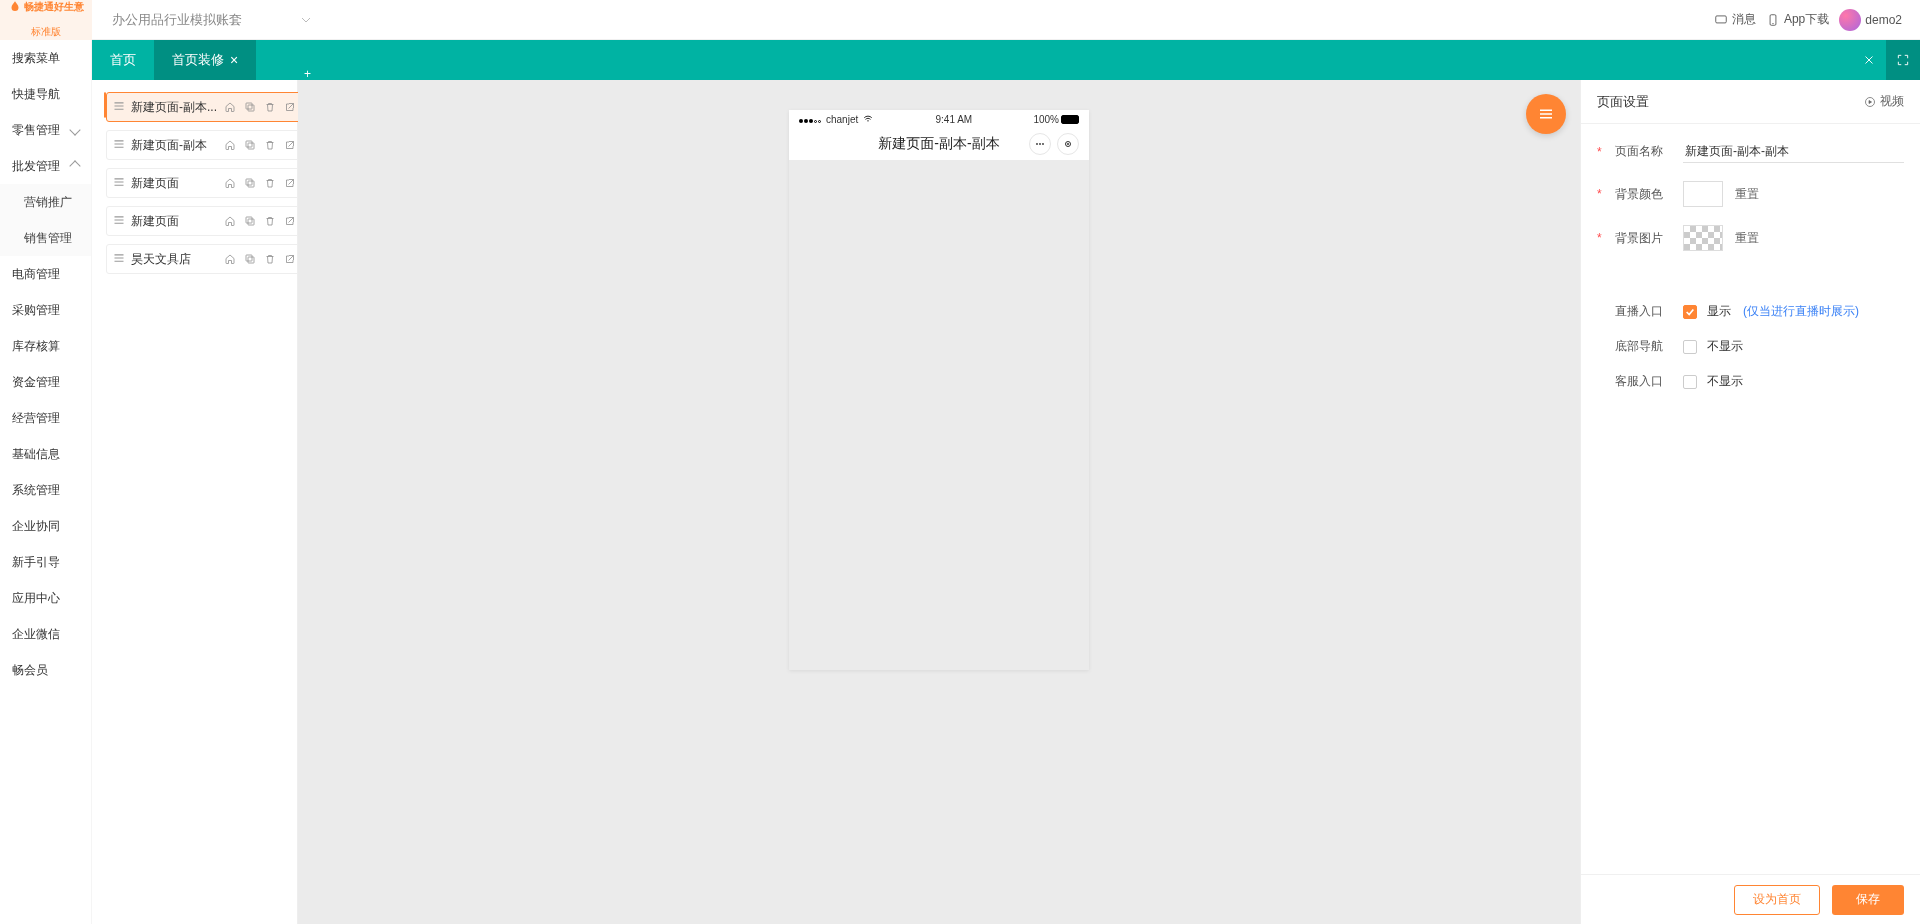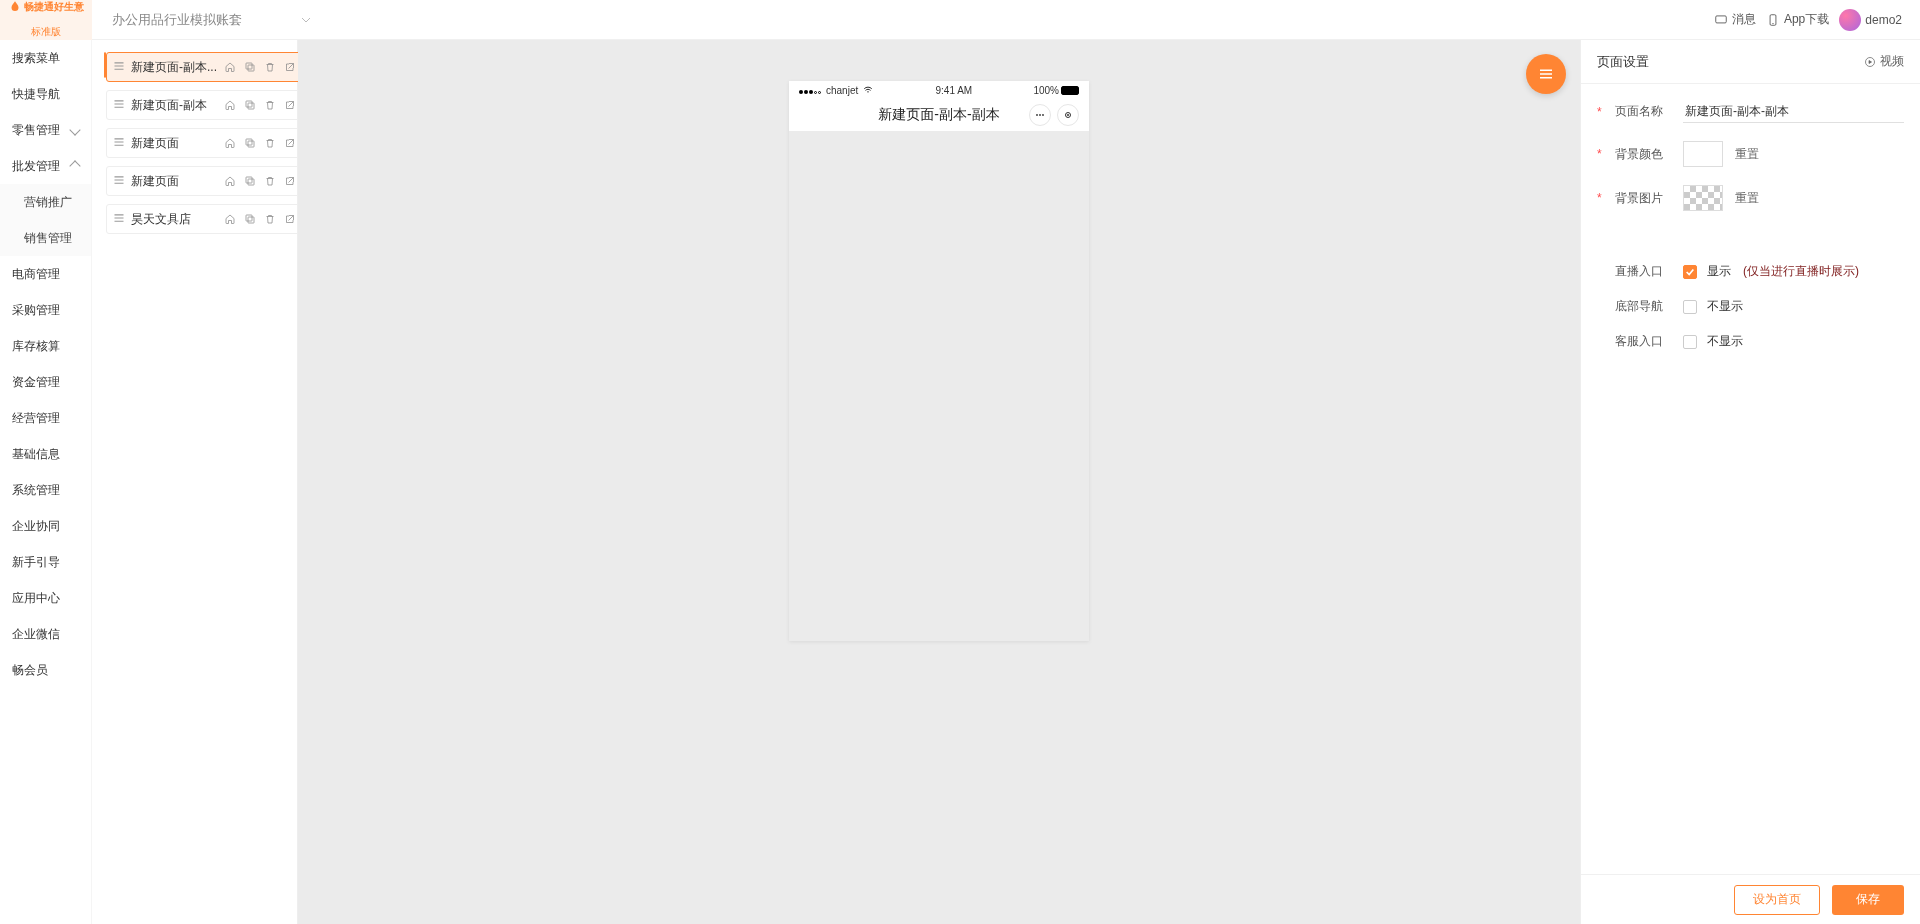--- a/index.html
+++ b/index.html
@@ -38,21 +38,21 @@
 .pill-tabs .on{background:#ff8533;color:#fff}
 .pill-tabs .off{color:#ff8533}
 .page-row{height:30px;border:1px solid #eee;border-radius:3px;display:flex;align-items:center;padding:0 6px;margin-bottom:8px;font-size:12px;gap:6px;cursor:pointer}
 .page-row.selected{background:#fef0e6;border-color:#ff8533}
 .page-row .handle svg{width:12px;height:12px;fill:#999}
 .page-row .name{flex:1;overflow:hidden;text-overflow:ellipsis;white-space:nowrap}
 .page-row .mini{width:14px;height:14px;display:flex;align-items:center;justify-content:center;cursor:pointer}
 .page-row .mini svg{width:12px;height:12px;fill:none;stroke:#888;stroke-width:1.5}
 .page-list-spacer{flex:1}
 .new-page-btn{height:32px;background:#ff8533;color:#fff;border-radius:3px;display:flex;align-items:center;justify-content:center;font-size:12px;cursor:pointer;gap:4px}
-.preview-area{flex:1;background:#ebebeb;position:relative;display:flex;justify-content:center;padding-top:41px;overflow:auto}
+.preview-area{flex:1;background:#ebebeb;position:relative;display:flex;justify-content:center;padding-top:30px;overflow:auto}
 .phone{width:300px;height:560px;background:#fff;box-shadow:0 1px 4px rgba(0,0,0,0.08);display:flex;flex-direction:column}
 .phone .status{height:18px;display:flex;align-items:center;padding:0 10px;font-size:10px;color:#333}
 .phone .status .center{flex:1;text-align:center;font-weight:400}
 .phone .status .batt{display:flex;align-items:center;gap:2px}
 .phone .status .batt .b{width:18px;height:9px;border:1px solid #000;border-radius:2px;position:relative}
 .phone .status .batt .b::after{content:"";position:absolute;inset:0;background:#000}
 .phone .status .sig{display:flex;align-items:center;gap:4px}
 .phone .status .dots span{display:inline-block;width:4px;height:4px;border-radius:50%;background:#000;margin-right:1px}
 .phone .status .dots span.emp{background:#fff;border:1px solid #000;width:3px;height:3px}
 .phone .navbar{height:32px;display:flex;align-items:center;justify-content:center;position:relative;font-size:14px;color:#222;border-bottom:1px solid rgba(0,0,0,0)}
@@ -72,21 +72,21 @@
 .field .req{color:#ff4d4f;width:6px}
 .field .label{width:56px;color:#555}
 .field .input{flex:1;border:none;border-bottom:1px solid #e0e0e0;padding:4px 2px;font-size:12px;outline:none;color:#333}
 .swatch{width:40px;height:26px;border:1px solid #ddd;background:#fff}
 .swatch.checker{background-image:conic-gradient(#ccc 25%,#fff 0 50%,#ccc 0 75%,#fff 0);background-size:12px 12px}
 .reset-link{color:#666;cursor:pointer}
 .chk{display:flex;align-items:center;gap:10px}
 .chk .box{width:14px;height:14px;border:1px solid #ccc;border-radius:2px;display:flex;align-items:center;justify-content:center}
 .chk .box.checked{background:#ff8533;border-color:#ff8533}
 .chk .box.checked svg{width:10px;height:10px;fill:none;stroke:#fff;stroke-width:2}
-.hint{color:#7f1d1d}
+.hint{color:#3b82f6}
 .settings-spacer{flex:1}
 .settings-footer{height:50px;display:flex;align-items:center;justify-content:flex-end;gap:12px;padding:0 16px;border-top:1px solid #f0f0f0}
 .btn-outline{height:30px;padding:0 18px;border:1px solid #ff8533;color:#ff8533;background:#fff;border-radius:3px;cursor:pointer;font-size:12px}
 .btn-solid{height:30px;padding:0 24px;border:none;background:#ff8533;color:#fff;border-radius:3px;cursor:pointer;font-size:12px}
 </style>
 </head>
 <body>
 
 <div class="top-bar">
   <div class="logo">
@@ -180,20 +180,41 @@
         <span>应用中心</span>
       </div>
       <div class="s-item">
         <span>企业微信</span>
       </div>
       <div class="s-item">
         <span>畅会员</span>
       </div>
     </div>
   <div class="content">
+    <div class="tabs" id="tabs">
+      <div class="tab">
+          <span>首页</span>
+        </div>
+        <div class="tab active">
+          <span>首页装修</span>
+          <span class="close">×</span>
+        </div>
+        <div class="tabs-right">
+        <div class="ic">
+            <svg viewBox="0 0 24 24">
+              <path d="M6 6l12 12M18 6L6 18"></path>
+            </svg>
+          </div>
+        <div class="ic">
+            <svg viewBox="0 0 24 24">
+              <path d="M4 9V4h5M20 9V4h-5M4 15v5h5M20 15v5h-5"></path>
+            </svg>
+          </div>
+      </div>
+    </div>
     <div class="workspace">
       <div class="page-list-panel">
         <div class="pill-tabs">
           <div class="on">页面</div>
           <div class="off">组件</div>
         </div>
         <div id="page-list">
             <div class="page-row selected">
               <span class="handle"><svg viewBox="0 0 16 16">
                   <path fill="#999" d="M2 3h12v1.5H2zM2 7.25h12v1.5H2zM2 11.5h12V13H2z"></path>

